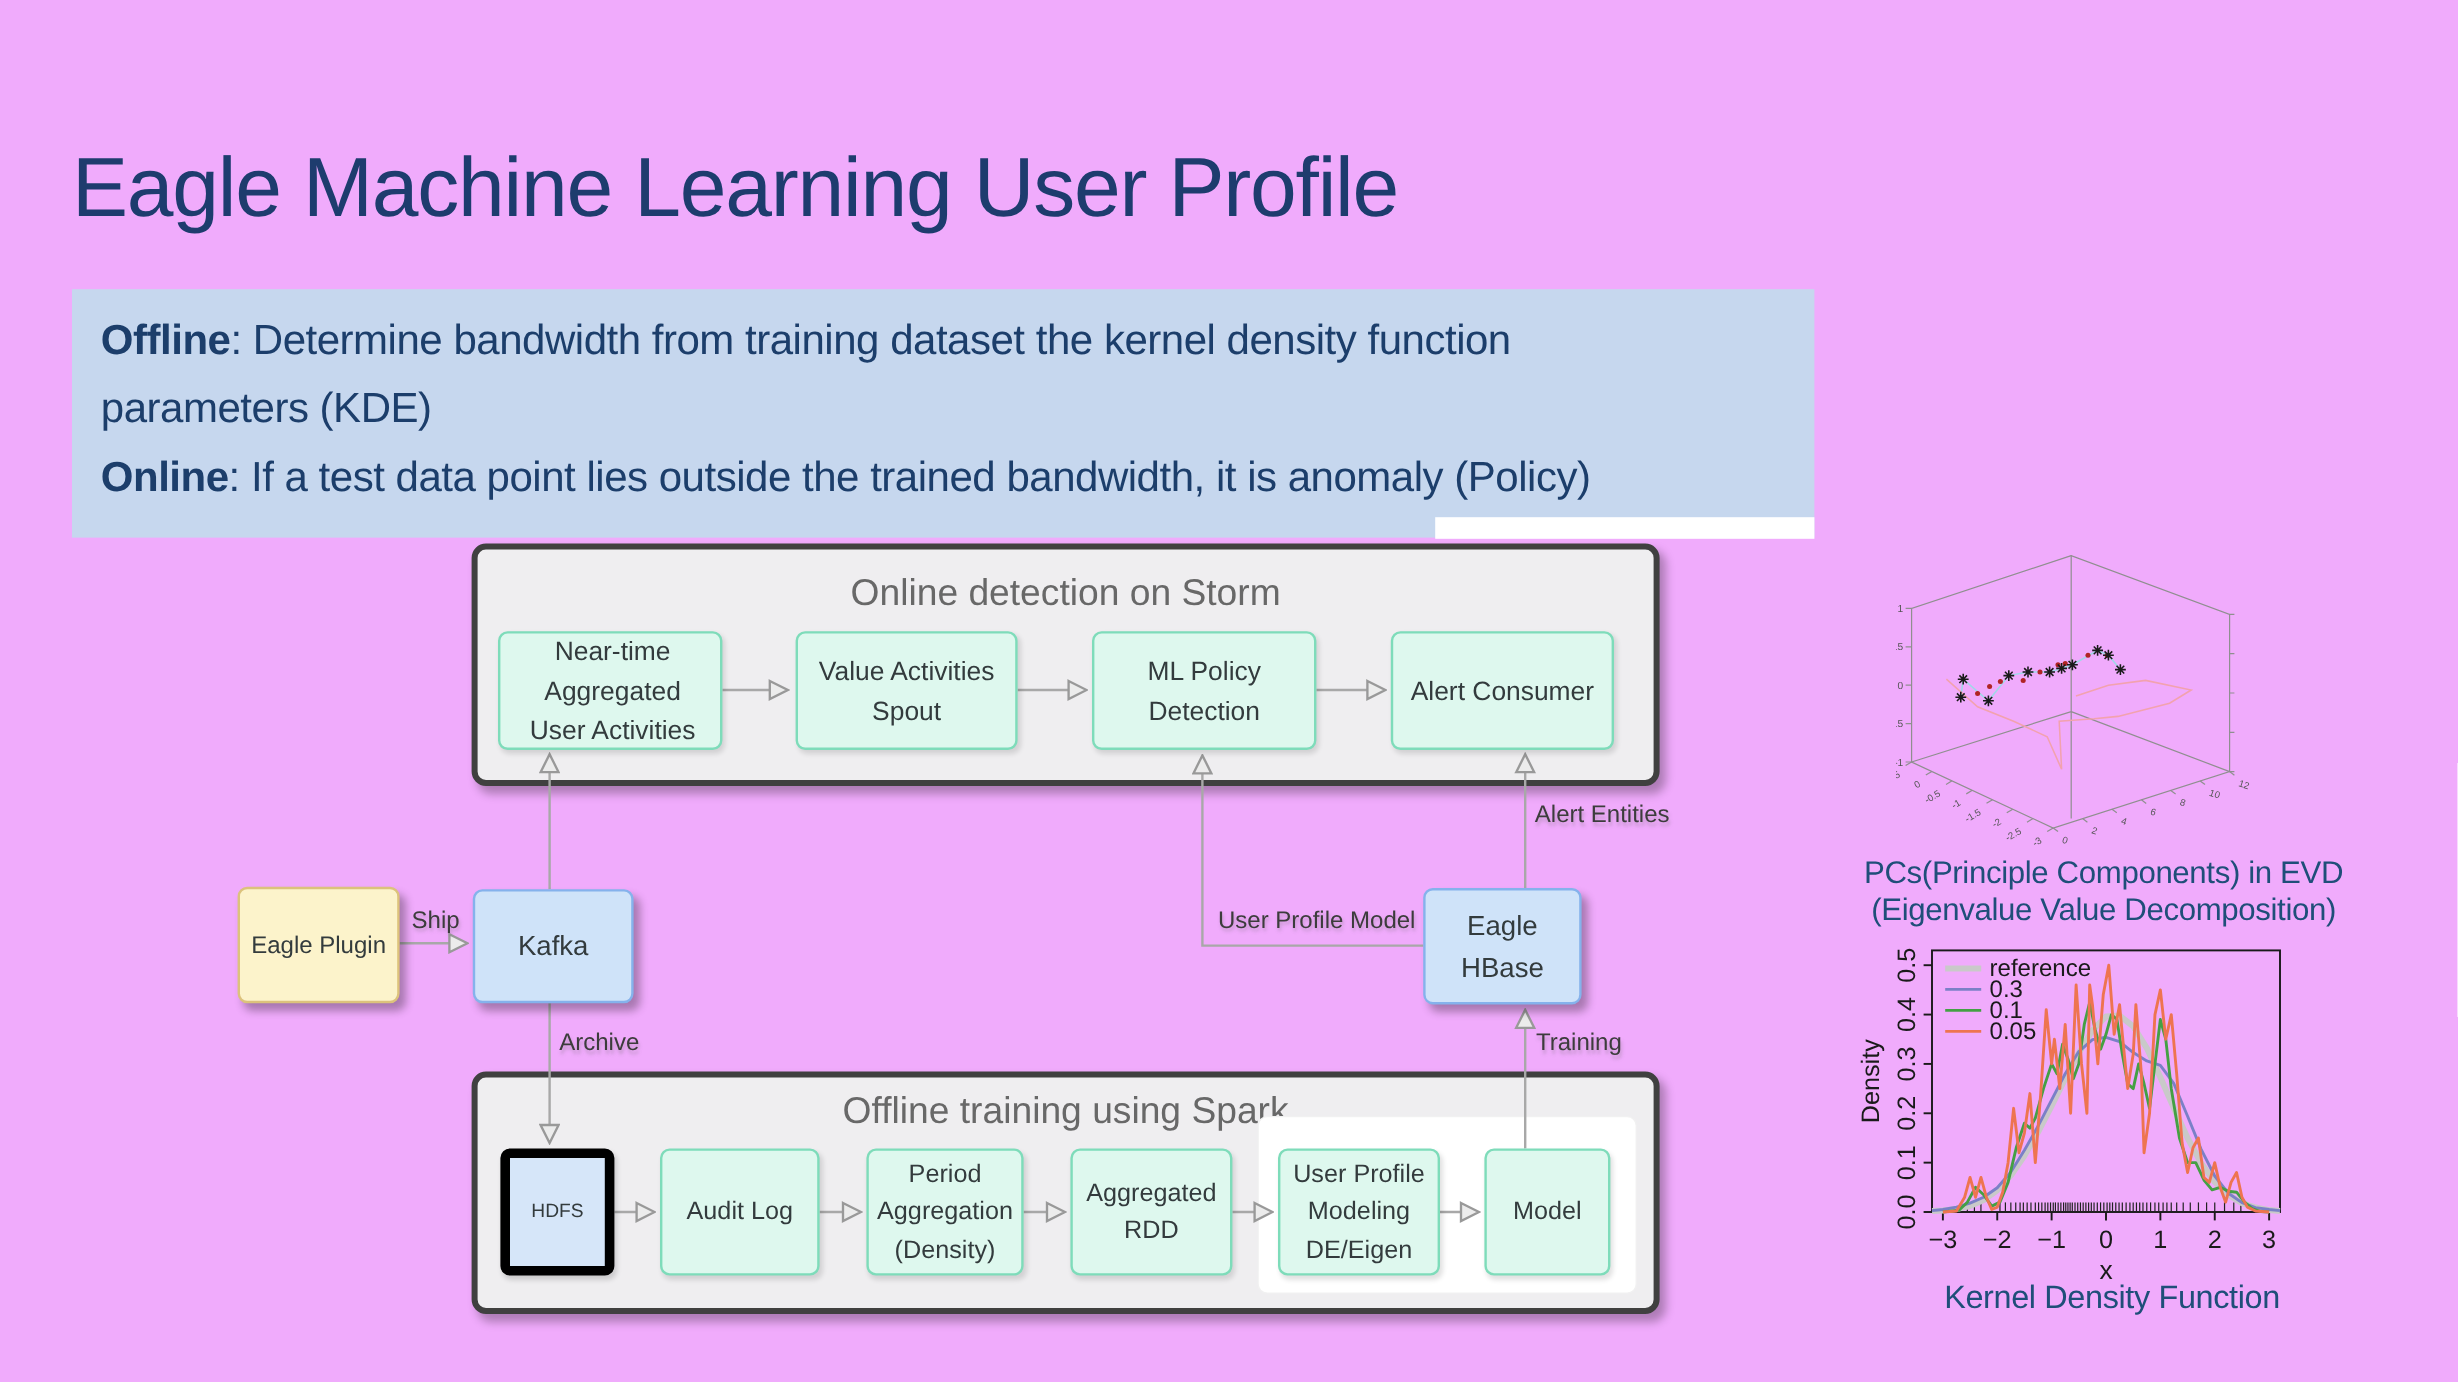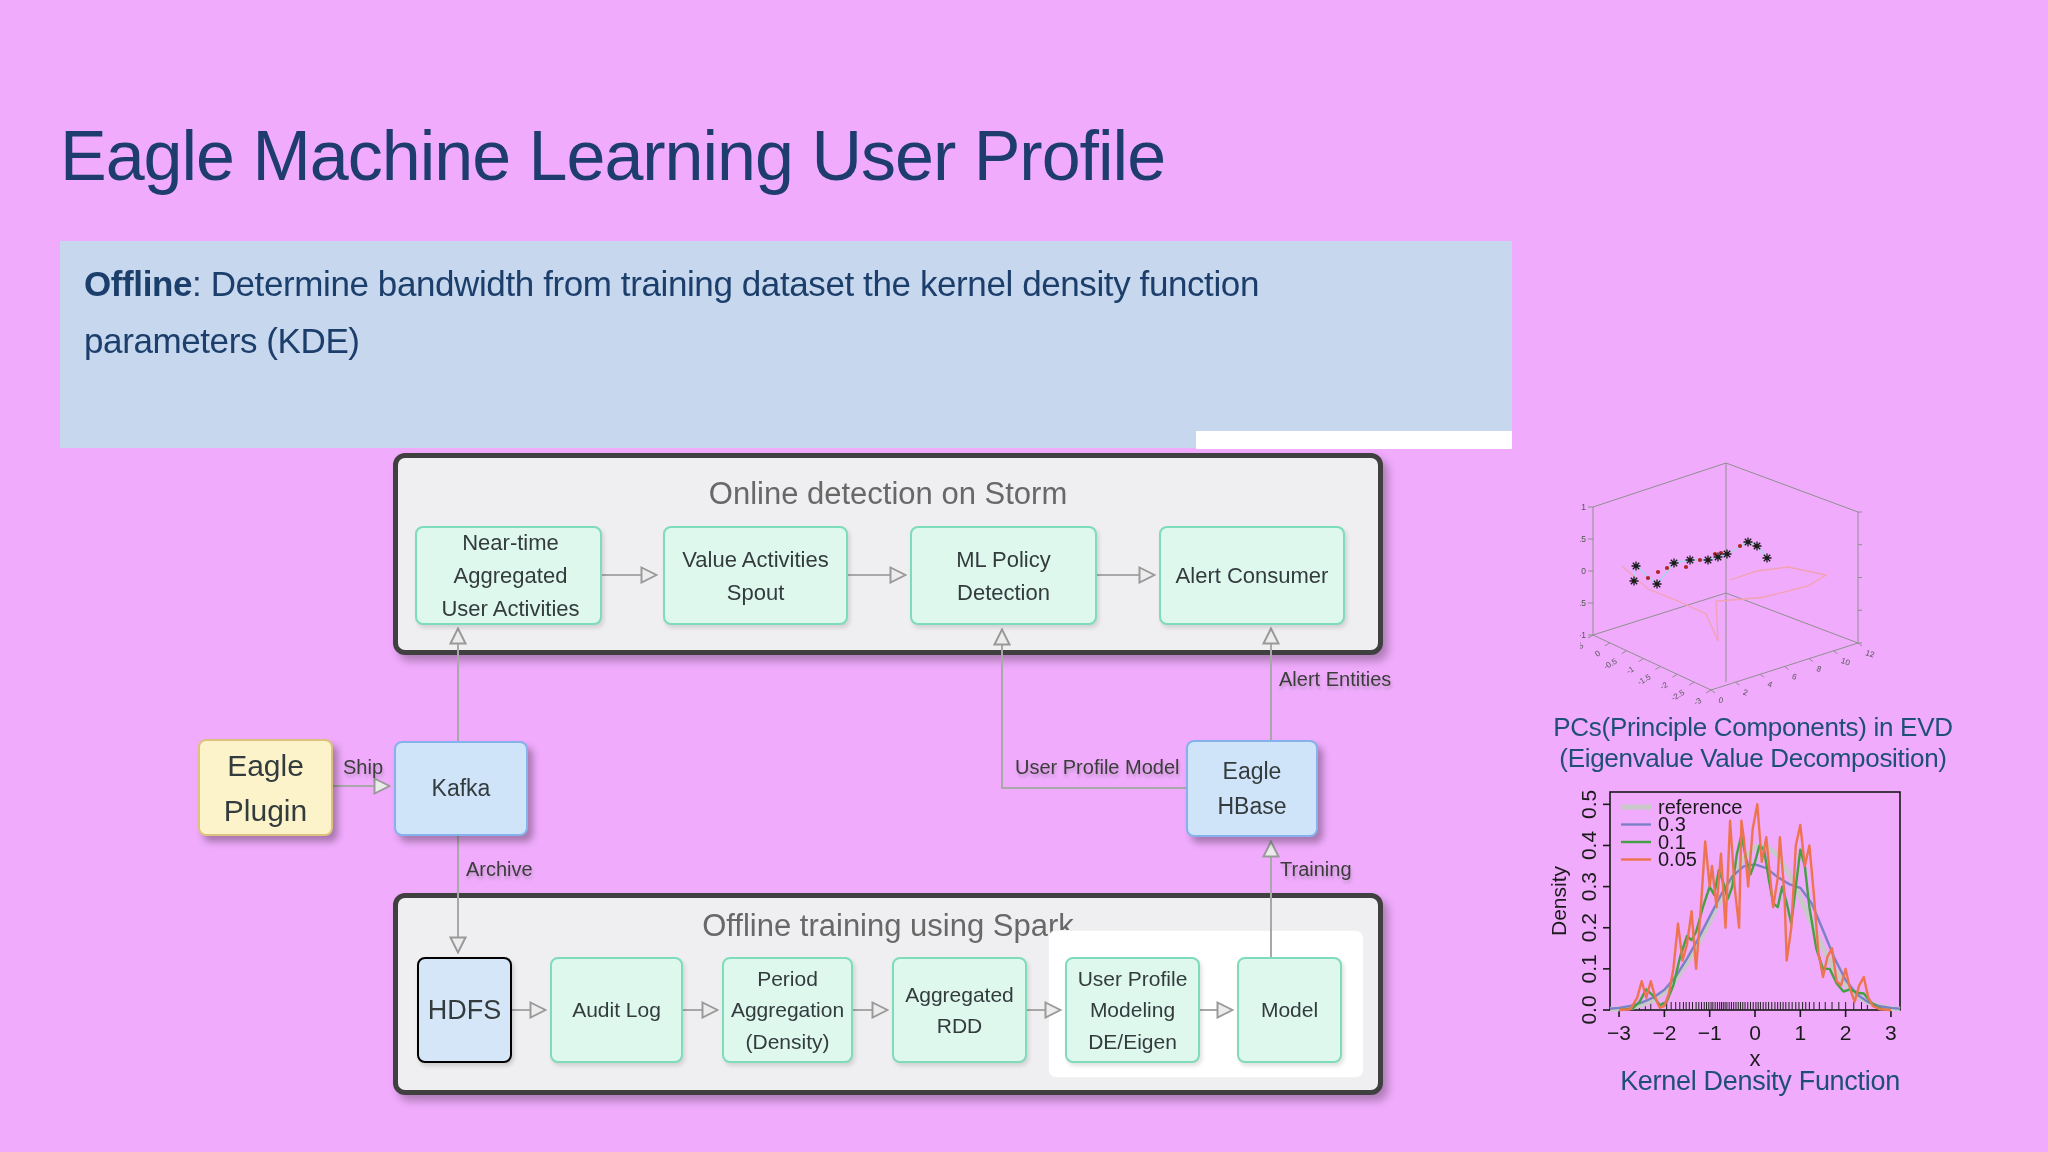--- a/index.html
+++ b/index.html
@@ -22,22 +22,22 @@
                   box-shadow:5px 6px 8px rgba(0,0,0,0.28);z-index:1;}
   .container-title{position:absolute;left:0;right:0;text-align:center;color:#686868;font-size:31px;}
   .white-inner{background:#ffffff;border:1px solid #f1f1f1;border-radius:8px;z-index:2;}
 
   
   .node{display:flex;align-items:center;justify-content:center;text-align:center;box-sizing:border-box;
         border-radius:8px;z-index:4;color:#333b3d;line-height:1.5;padding:4px 8px;}
   .node-mint{background:#def8ee;border:2px solid #7edcba;box-shadow:2px 3px 4px rgba(0,0,0,0.12);font-size:22px;}
   .node-mint-sm{font-size:21px;}
   .node-blue{background:#cfe3f9;border:2px solid #85b2ec;box-shadow:5px 6px 7px rgba(0,0,0,0.3);font-size:23px;}
-  .node-blue-flat{background:#d6e6f9;border:2px solid #000000;box-shadow:2px 3px 4px rgba(0,0,0,0.15);font-size:27px;}
-  .node-yellow{background:#fcf3cb;border:2px solid #dcc27c;box-shadow:5px 6px 7px rgba(0,0,0,0.3);font-size:30px;}
+  .node-blue-flat{background:#d6e6f9;border:8px solid #000000;box-shadow:2px 3px 4px rgba(0,0,0,0.15);font-size:16px;}
+  .node-yellow{background:#fcf3cb;border:2px solid #dcc27c;box-shadow:5px 6px 7px rgba(0,0,0,0.3);font-size:20px;}
 
   
   .edge-label{font-size:20px;color:#3c3c3c;z-index:5;text-shadow:1px 3px 3px rgba(110,110,110,0.35);white-space:nowrap;}
 
   
   .fig-caption{color:#1f4e79;text-align:center;z-index:5;}
   .pcs-caption{left:1548px;top:712px;width:410px;font-size:26px;line-height:31px;letter-spacing:-0.3px;}
   .kde-caption{left:1560px;top:1066px;width:400px;font-size:27px;letter-spacing:-0.3px;}
 
   svg{position:absolute;}
@@ -47,20 +47,21 @@
 </style>
 </head>
 <body>
 
 <div class="canvas">
 
   <div class="abs slide-title">Eagle Machine Learning User Profile</div>
 
   <div class="abs callout">
     <p><b>Offline</b><span>: Determine bandwidth from training dataset the kernel density function</span><br><span>parameters (KDE)</span></p>
+    <p><b>Online</b><span>: If a test data point lies outside the trained bandwidth, it is anomaly (Policy)</span></p>
   </div>
   <div class="abs callout-notch"></div>
 
   <div class="abs gray-container" style="left:393px;top:453px;width:980px;height:192px;">
     <div class="container-title" style="top:18px;">Online detection on Storm</div>
   </div>
   <div class="abs gray-container" style="left:393px;top:893px;width:980px;height:192px;">
     <div class="container-title" style="top:10px;">Offline training using Spark</div>
   </div>
   <div class="abs white-inner" style="left:1048px;top:930px;width:314px;height:146px;"></div>

